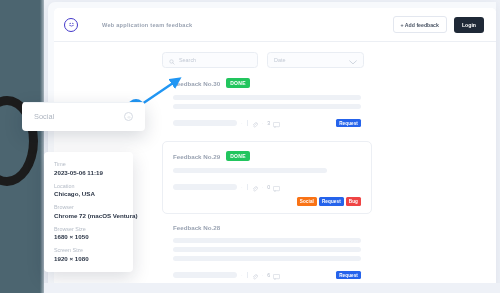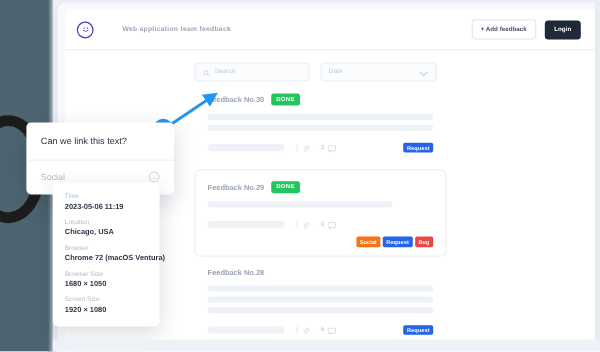--- a/index.html
+++ b/index.html
@@ -524,21 +524,20 @@
       </marker>
     </defs>
     <line x1="14" y1="32" x2="48" y2="9" stroke="#2196f3" stroke-width="2.4" stroke-linecap="round" marker-end="url(#ah)"></line>
   </svg>
   <div id="annot-num">1</div>
 </div>
 
 <div id="dark-blob"></div>
 
 <div id="popup">
-  <div id="popup-question">Can we link this text?</div>
   <div id="popup-divider"></div>
   <div id="popup-action">
     <span id="popup-delete">Social</span>
     <span id="popup-emoji">
       <svg width="6" height="6" viewBox="0 0 12 12">
         <circle cx="4.3" cy="4.8" r="0.7" fill="#c3c9d2"></circle>
         <circle cx="7.7" cy="4.8" r="0.7" fill="#c3c9d2"></circle>
         <path d="M3.6 7.4 Q6 9.2 8.4 7.4" stroke="#c3c9d2" stroke-width="0.9" fill="none" stroke-linecap="round"></path>
       </svg>
     </span>

